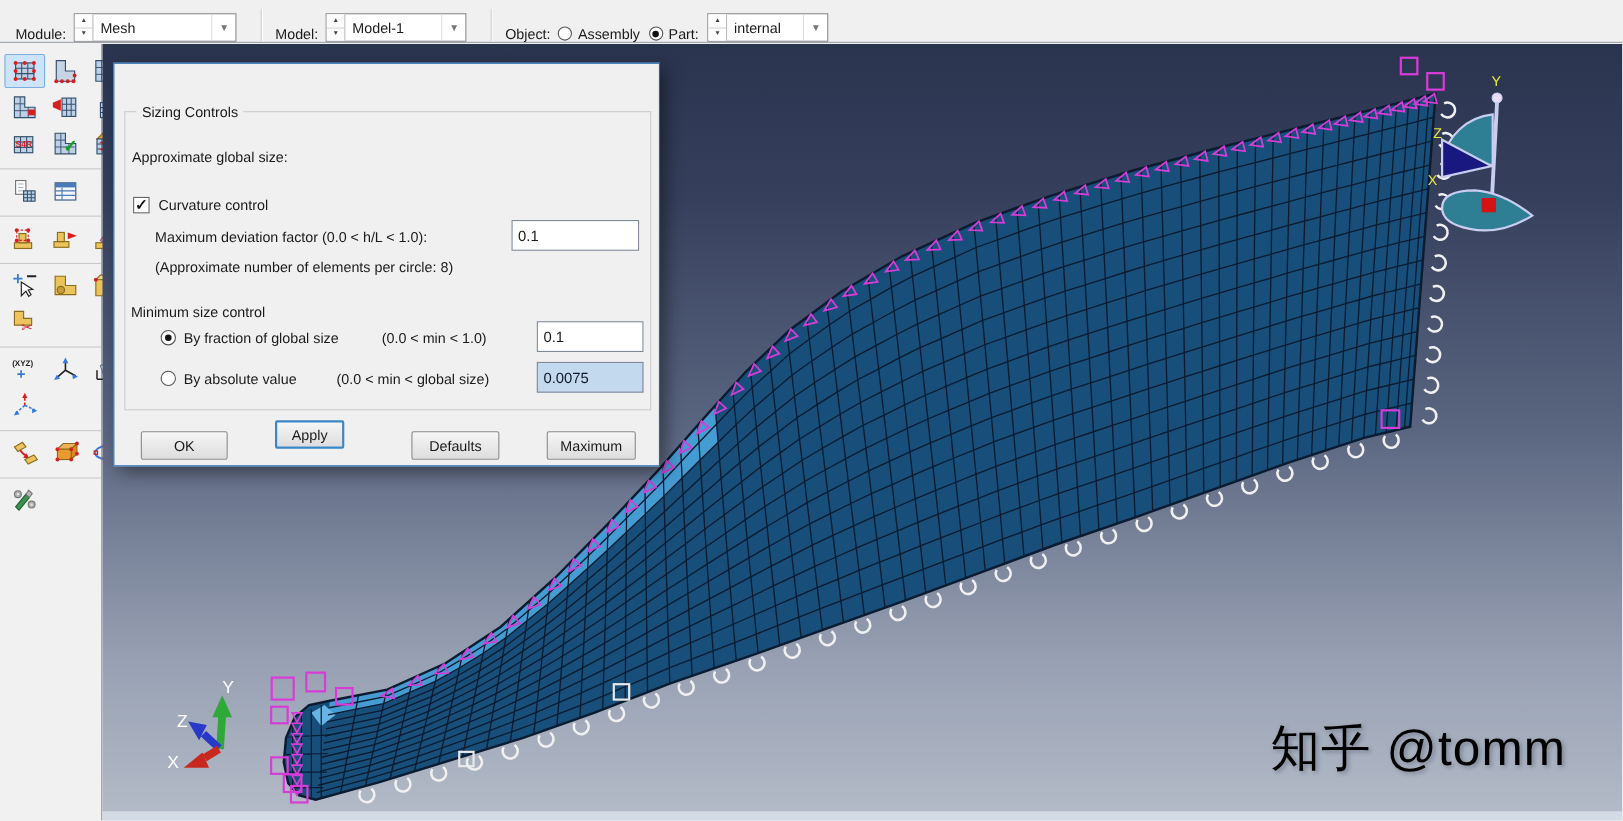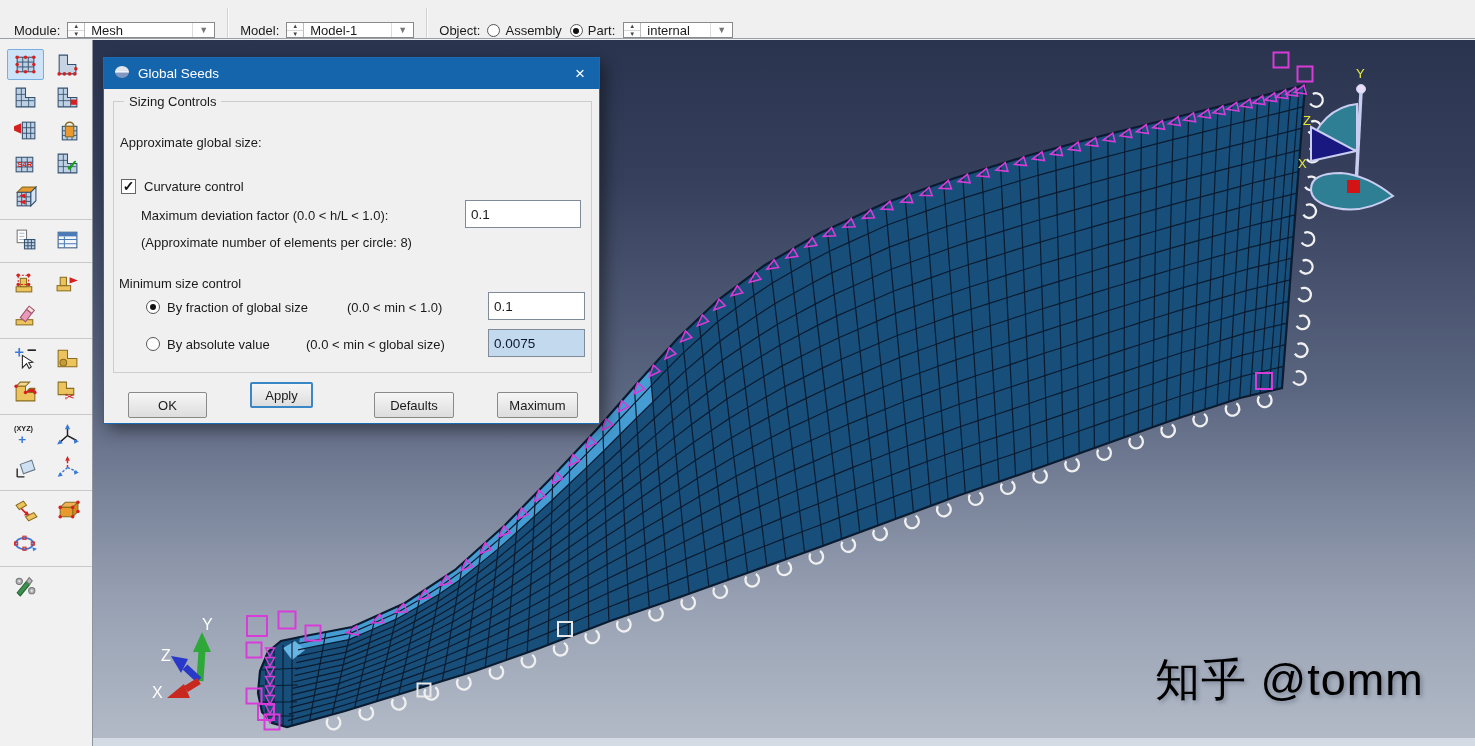--- a/index.html
+++ b/index.html
@@ -2,34 +2,34 @@
 <html><head>
 <meta charset="utf-8">
 <style>
 *{margin:0;padding:0;box-sizing:border-box;font-family:"Liberation Sans",sans-serif}
 html,body{width:1475px;height:746px;overflow:hidden;background:#f0f0f0;position:relative}
 
 
 #topbar{position:absolute;left:0;top:0;width:1475px;height:39px;background:#f0f0f0;
   border-bottom:1px solid #99a0a9;display:flex;align-items:flex-end;font-size:13px;color:#1a1a1a;padding-left:14px}
 .tlabel{margin-right:7px;white-space:nowrap}
-.combo{display:flex;align-items:stretch;height:16px;background:#fff;border:1px solid #8a8a8a;margin-right:0}
+.combo{display:flex;align-items:stretch;height:26px;background:#fff;border:1px solid #8a8a8a;margin-right:10px}
 .spin{width:17px;border-right:1px solid #bdbdbd;display:flex;flex-direction:column;background:#fdfdfd}
 .spin span{flex:1;display:flex;align-items:center;justify-content:center;font-size:6px;color:#444;line-height:1}
 .spin span:first-child{border-bottom:1px solid #d6d6d6}
 .combo .val{flex:1;display:flex;align-items:center;padding-left:6px;white-space:nowrap}
 .drop{width:22px;display:flex;align-items:center;justify-content:center;color:#777;border-left:1px solid #dcdcdc;font-size:9px}
 .vsep{width:1px;height:30px;background:#d2d2d2;margin:0 12px;box-shadow:1px 0 0 #fbfbfb}
 .radio{width:13px;height:13px;border-radius:50%;border:1px solid #555;background:#fff;display:inline-block;margin-right:5px;position:relative;flex:none}
 .radio.on::after{content:"";position:absolute;left:2.5px;top:2.5px;width:6px;height:6px;border-radius:50%;background:#111}
 .rgroup{display:flex;align-items:center;margin-right:8px}
 
 
 #toolbox{position:absolute;left:0;top:40px;width:93px;height:706px;background:#f1f1f1;border-right:1px solid #8f959d;padding-top:5px}
-.tsec{display:grid;grid-template-columns:1fr 1fr;justify-items:center;padding:3px 4px 5px}
+.tsec{display:grid;grid-template-columns:1fr 1fr 1fr;justify-items:center;padding:3px 4px 5px}
 .tsec + .tsec{border-top:1px solid #c9c9c9;margin-top:1px}
 .tbtn{width:37px;height:31px;display:flex;align-items:center;justify-content:center;border:1px solid transparent;border-radius:2px;margin:1px 0}
 .tbtn.sel{background:#cde3f7;border-color:#7aaede}
 
 
 #vpwrap{position:absolute;left:93px;top:40px;width:1382px;height:698px}
 #bottomstrip{position:absolute;left:93px;top:738px;width:1382px;height:8px;background:#d5dbe4}
 #watermark{position:absolute;left:1155px;top:650px;width:310px;font-size:45px;color:#000000;
   text-shadow:2px 2px 4px rgba(55,65,85,.4);letter-spacing:1px;white-space:nowrap}
 
@@ -700,31 +700,20 @@
  <text x="1356" y="78" fill="#e8e838" font-size="13">Y</text>
  <text x="1303" y="125" fill="#e8e838" font-size="13">Z</text>
  <text x="1298" y="168" fill="#e8e838" font-size="13">X</text>
       </g>
     </svg>
 </div>
 <div id="bottomstrip"></div>
 <div id="watermark">知乎 @tomm</div>
 
 <div id="dialog">
-  <div class="dtitle">
-    <span>
-      <svg width="16" height="16" viewBox="0 0 16 16">
-        <path d="M1,8 A7,6 0 0 1 15,8 Z" fill="#dfe5ee"></path>
-        <path d="M1,8 A7,6 0 0 0 15,8 Z" fill="#8098bf"></path>
-        <line x1="1" y1="8" x2="15" y2="8" stroke="#ffffff" stroke-width="1"></line>
-      </svg>
-    </span>
-    <span class="t">Global Seeds</span>
-    <span class="dclose">×</span>
-  </div>
 
   <div class="gborder"></div>
   <div class="glabel">Sizing Controls</div>
 
   <span class="abs" style="left:16px;top:77px">Approximate global size:</span>
 
   <span class="cb" style="left:17px;top:121px">✓</span>
   <span class="abs" style="left:40px;top:121px">Curvature control</span>
 
   <span class="abs" style="left:37px;top:150px">Maximum deviation factor (0.0 &lt; h/L &lt; 1.0):</span>

